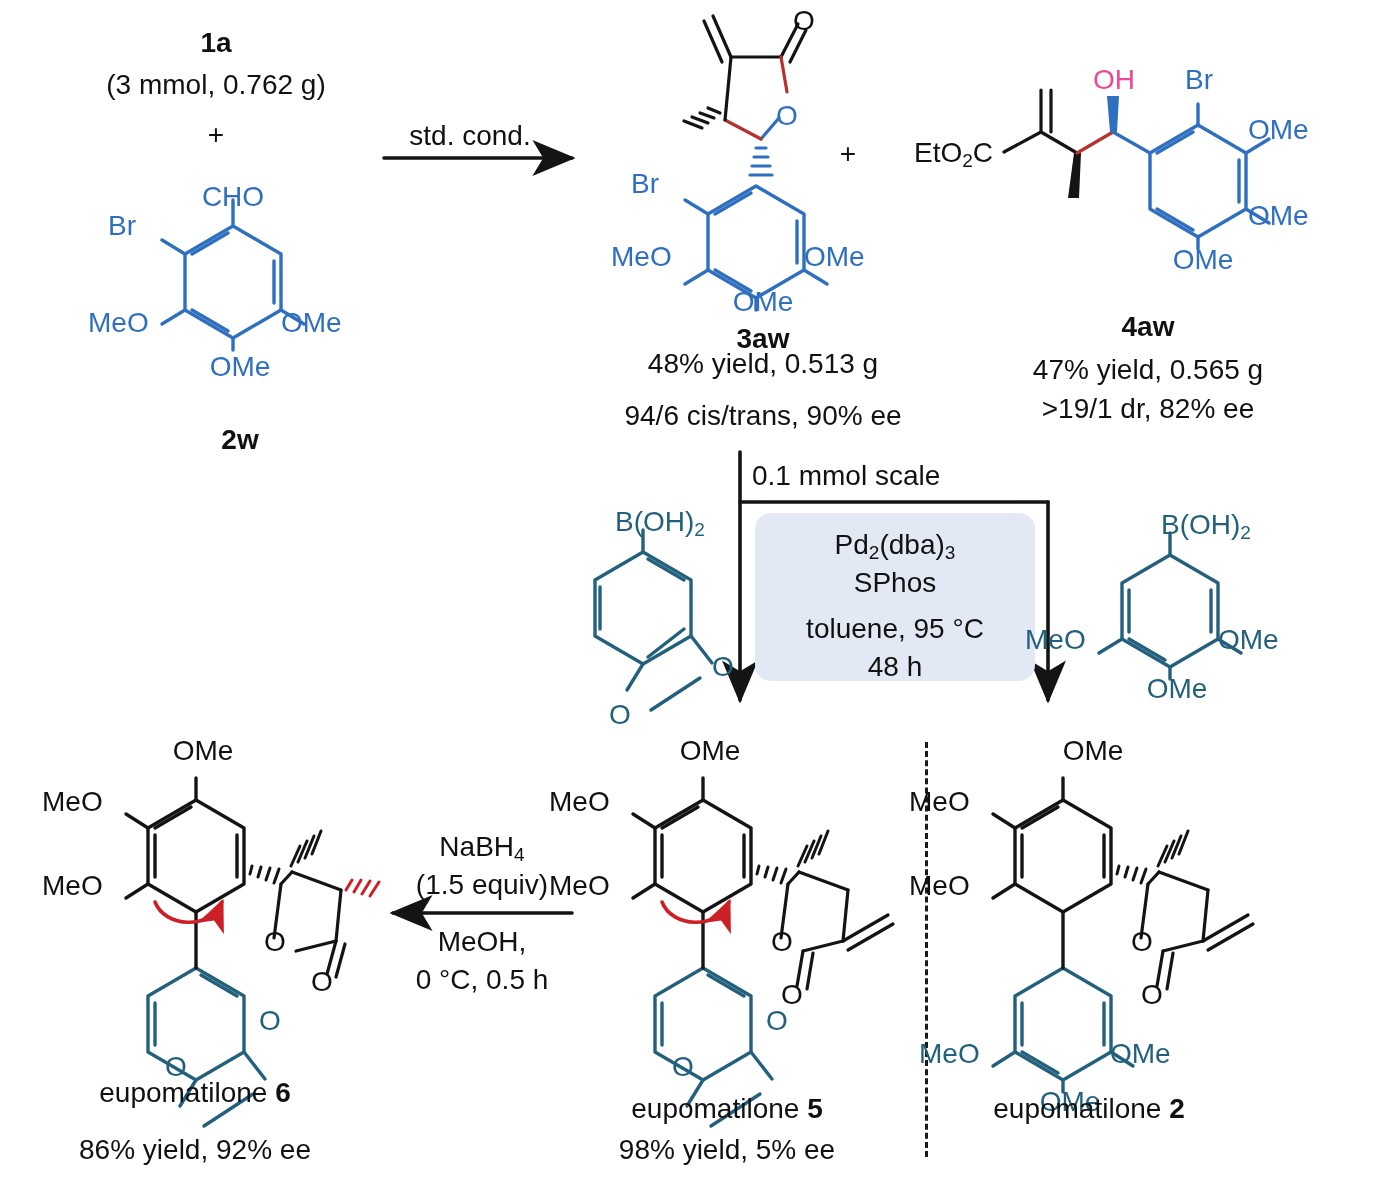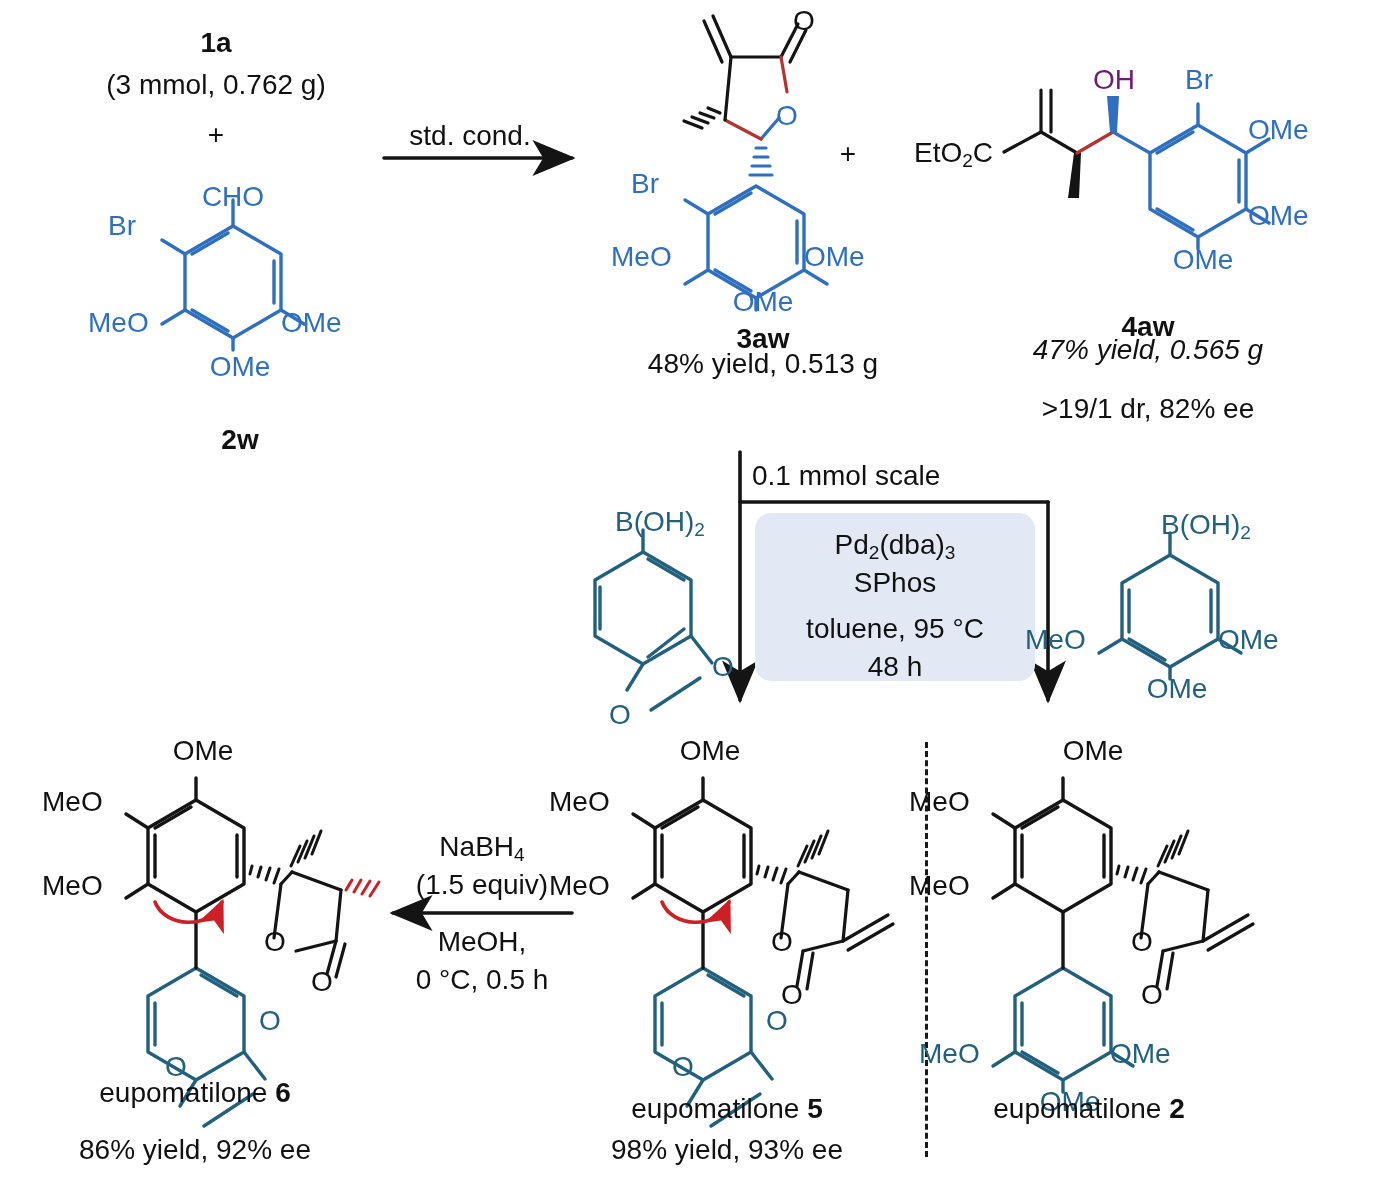--- a/index.html
+++ b/index.html
@@ -347,31 +347,32 @@
 <div class="lbl ctr f28" style="left:470px;top:119px;">std. cond.</div>
 
 <div class="lbl ctr f28" style="left:804px;top:4px;">O</div>
 <div class="lbl ctr f28" style="left:787px;top:99px;color:#2f6fc0;">O</div>
 <div class="lbl f28" style="left:631px;top:167px;color:#2f6fc0;">Br</div>
 <div class="lbl f28" style="left:611px;top:240px;color:#2f6fc0;">MeO</div>
 <div class="lbl f28" style="left:804px;top:240px;color:#2f6fc0;">OMe</div>
 <div class="lbl ctr f28" style="left:763px;top:285px;color:#2f6fc0;">OMe</div>
 <div class="lbl ctr bold f28" style="left:763px;top:322px;">3aw</div>
 <div class="lbl ctr f28" style="left:763px;top:347px;">48% yield, 0.513 g</div>
+<div class="lbl ctr f28" style="left:763px;top:399px;">94/6 cis/trans, 90% ee</div>
 
 <div class="lbl ctr f28" style="left:848px;top:137px;">+</div>
 
 <div class="lbl f28" style="left:914px;top:136px;"><span>EtO</span><sub>2</sub><span>C</span></div>
-<div class="lbl ctr f28" style="left:1114px;top:63px;color:#701a75;">OH</div>
+<div class="lbl ctr f28" style="left:1114px;top:63px;color:#ec4899;">OH</div>
 <div class="lbl ctr f28" style="left:1199px;top:63px;color:#2f6fc0;">Br</div>
 <div class="lbl f28" style="left:1248px;top:113px;color:#2f6fc0;">OMe</div>
 <div class="lbl f28" style="left:1248px;top:199px;color:#2f6fc0;">OMe</div>
 <div class="lbl ctr f28" style="left:1203px;top:243px;color:#2f6fc0;">OMe</div>
 <div class="lbl ctr bold f28" style="left:1148px;top:310px;">4aw</div>
-<div class="lbl ctr f28" style="left:1148px;top:333px;font-style:italic;">47% yield, 0.565 g</div>
+<div class="lbl ctr f28" style="left:1148px;top:353px;">47% yield, 0.565 g</div>
 <div class="lbl ctr f28" style="left:1148px;top:392px;">&gt;19/1 dr, 82% ee</div>
 
 <div class="lbl f28" style="left:752px;top:459px;">0.1 mmol scale</div>
 
 <div class="lbl ctr f28" style="left:895px;top:528px;"><span>Pd</span><sub>2</sub><span>(dba)</span><sub>3</sub></div>
 <div class="lbl ctr f28" style="left:895px;top:566px;">SPhos</div>
 <div class="lbl ctr f28" style="left:895px;top:612px;">toluene, 95 °C</div>
 <div class="lbl ctr f28" style="left:895px;top:650px;">48 h</div>
 
 <div class="lbl ctr f28" style="left:660px;top:505px;color:#23607d;"><span>B(OH)</span><sub>2</sub></div>
@@ -399,21 +400,21 @@
 <div class="lbl ctr f28" style="left:482px;top:963px;">0 °C, 0.5 h</div>
 
 <div class="lbl ctr f28" style="left:710px;top:734px;">OMe</div>
 <div class="lbl f28" style="left:549px;top:785px;">MeO</div>
 <div class="lbl f28" style="left:549px;top:869px;">MeO</div>
 <div class="lbl ctr f28" style="left:782px;top:925px;">O</div>
 <div class="lbl ctr f28" style="left:792px;top:978px;">O</div>
 <div class="lbl ctr f28" style="left:777px;top:1004px;color:#23607d;">O</div>
 <div class="lbl ctr f28" style="left:683px;top:1050px;color:#23607d;">O</div>
 <div class="lbl ctr f28" style="left:727px;top:1092px;"><span>eupomatilone</span> <span class="bold">5</span></div>
-<div class="lbl ctr f28" style="left:727px;top:1133px;">98% yield, 93% ee</div>
+<div class="lbl ctr f28" style="left:727px;top:1133px;">98% yield, 5% ee</div>
 
 <div class="lbl ctr f28" style="left:1093px;top:734px;">OMe</div>
 <div class="lbl f28" style="left:909px;top:785px;">MeO</div>
 <div class="lbl f28" style="left:909px;top:869px;">MeO</div>
 <div class="lbl ctr f28" style="left:1142px;top:925px;">O</div>
 <div class="lbl ctr f28" style="left:1152px;top:978px;">O</div>
 <div class="lbl f28" style="left:919px;top:1037px;color:#23607d;">MeO</div>
 <div class="lbl f28" style="left:1110px;top:1037px;color:#23607d;">OMe</div>
 <div class="lbl ctr f28" style="left:1070px;top:1085px;color:#23607d;">OMe</div>
 <div class="lbl ctr f28" style="left:1089px;top:1092px;"><span>eupomatilone</span> <span class="bold">2</span></div>

